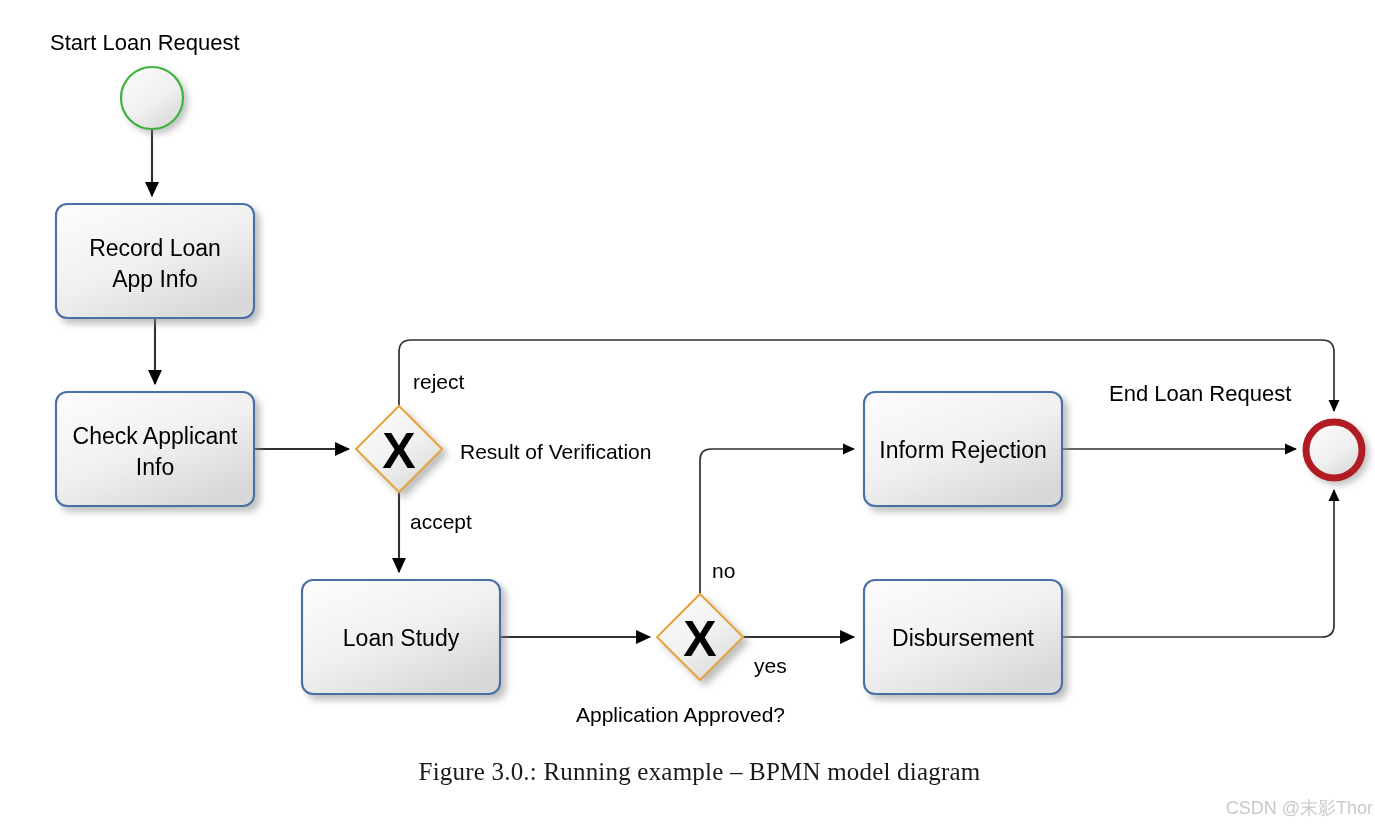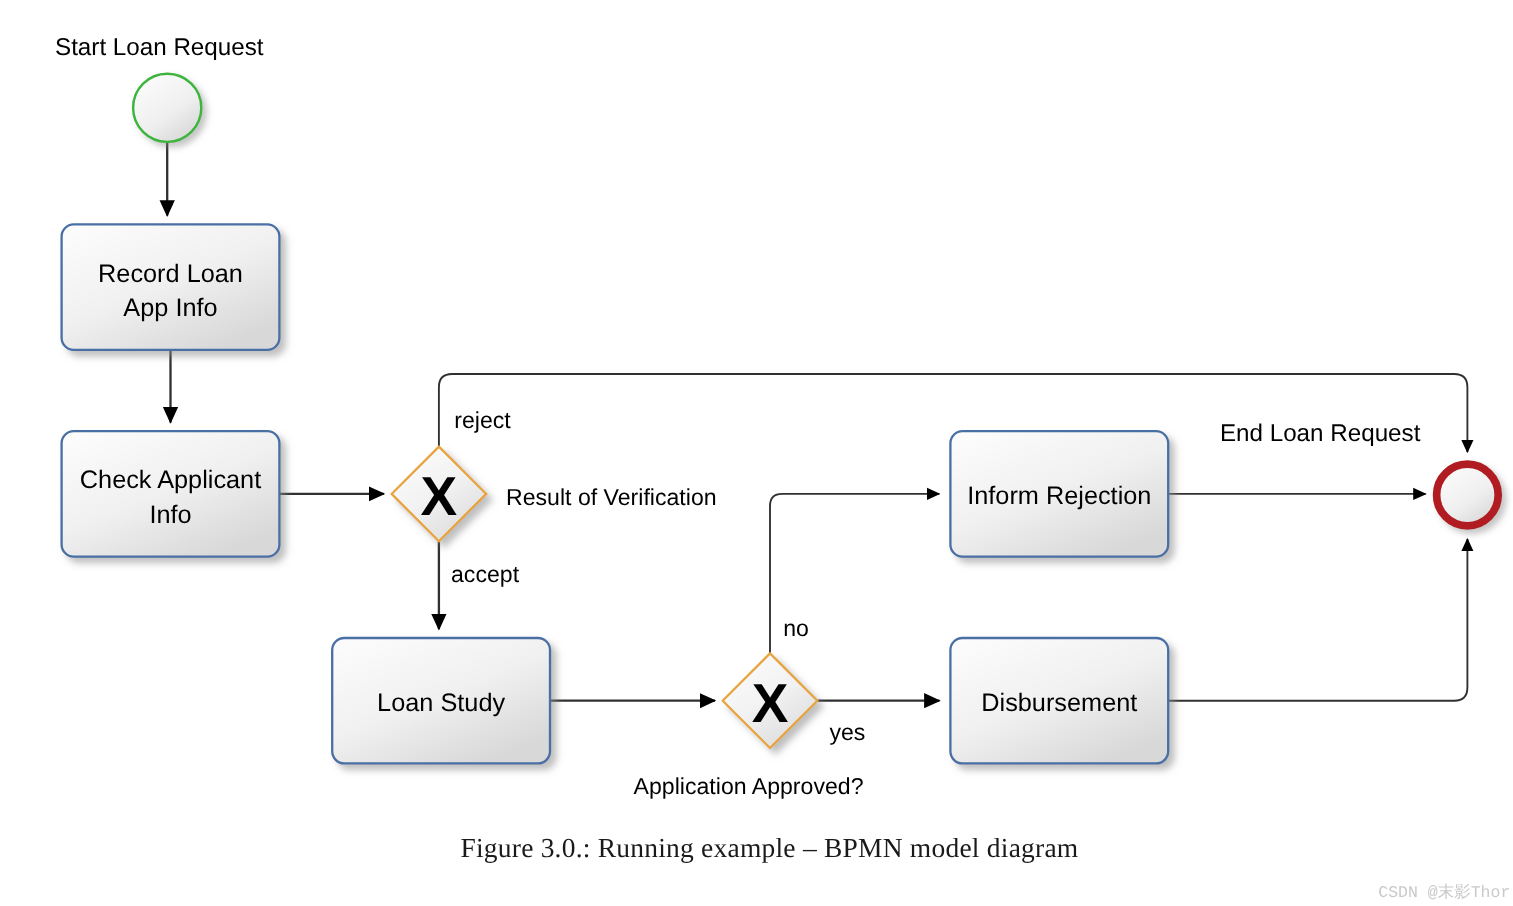--- a/index.html
+++ b/index.html
@@ -57,22 +57,22 @@
     text-align: center;
     font-family: "Liberation Serif", serif;
     font-size: 25px;
     color: #1a1a1a;
     letter-spacing: 0.2px;
   }
   .watermark-text {
     position: absolute;
     right: 14px;
     bottom: 4px;
-    font-family: Liberation Mono, monospace;
-    font-size: 15px;
+    font-family: Liberation Sans, sans-serif;
+    font-size: 18px;
     color: #c9c9c9;
     white-space: nowrap;
   }
 </style>
 </head>
 <body>
 
 <div id="diagram-root">
 
   <svg class="canvas" viewBox="0 0 1375 824" xmlns="http://www.w3.org/2000/svg">

